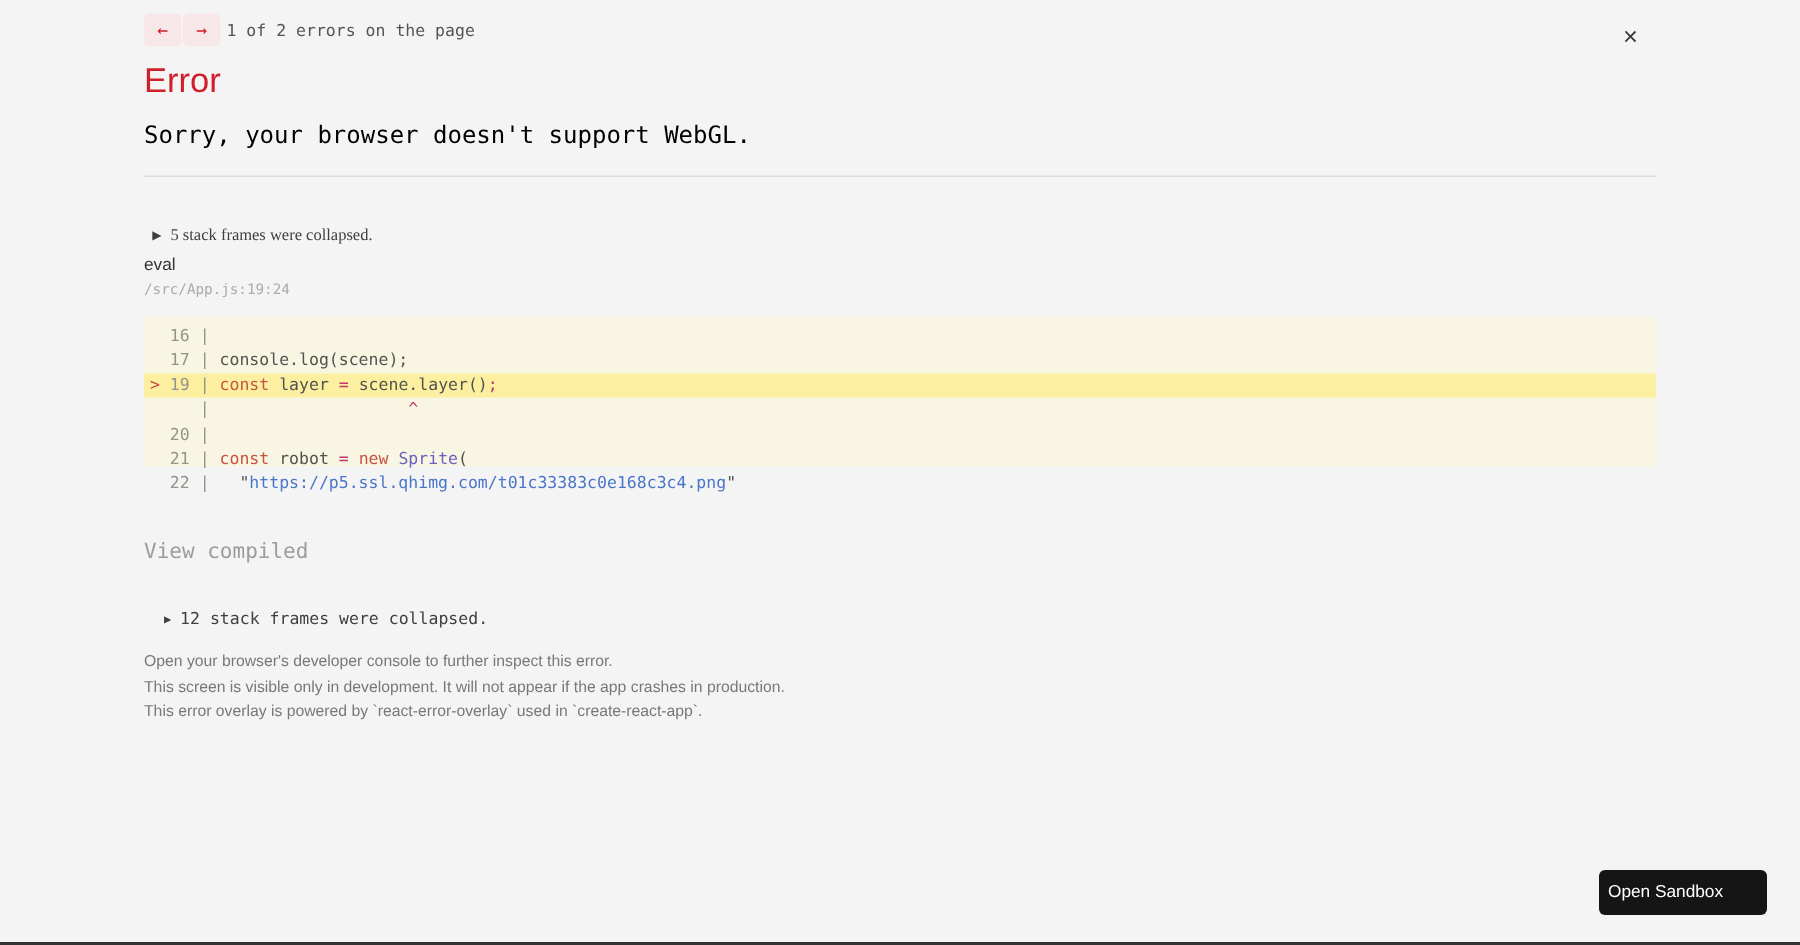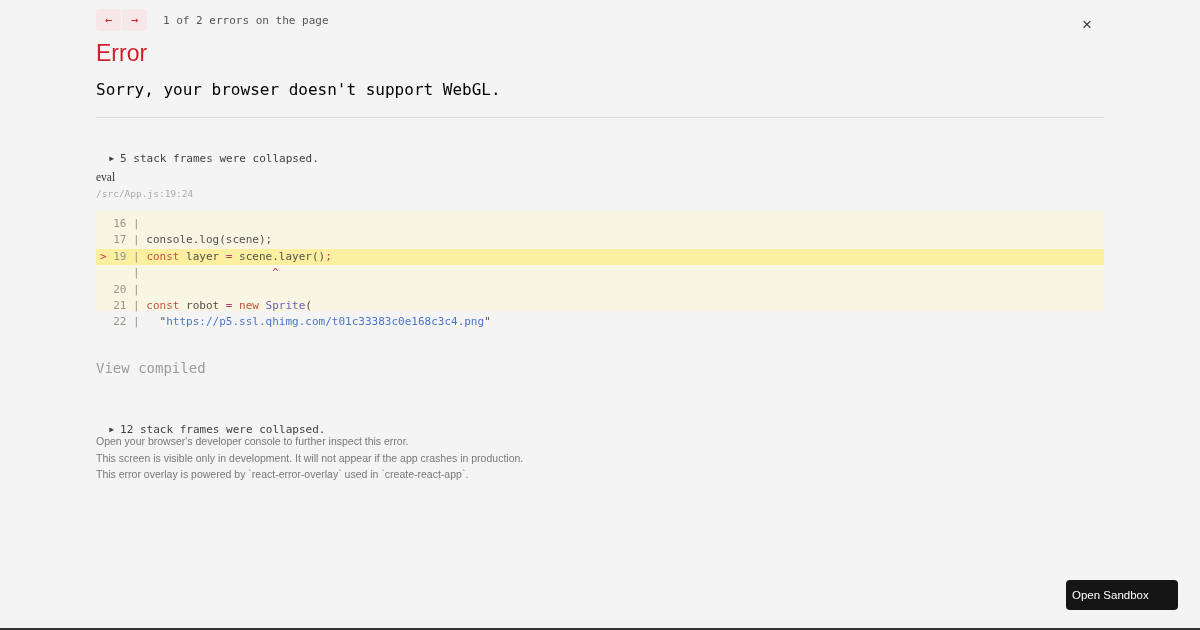--- a/index.html
+++ b/index.html
@@ -19,21 +19,21 @@
     width: 25px; height: 22px;
     border: none; border-radius: 4px;
     background: #f8e7e8; color: #cf1d29;
     font-family: "DejaVu Sans Mono", monospace;
     font-size: 12px; line-height: 22px;
     display: flex; align-items: center; justify-content: center;
     cursor: pointer; padding: 0;
   }
   .nav-btn + .nav-btn { margin-left: 1px; }
   .error-count {
-    margin-left: 16px;
+    margin-left: 4px;
     font-family: "DejaVu Sans Mono", monospace;
     font-size: 11px; color: #545454;
   }
   .close-btn {
     position: absolute; top: 14px; left: 1080px;
     font-size: 17px; line-height: 1; color: #3a3a3a;
     cursor: pointer; background: none; border: none; padding: 2px;
     font-family: "Liberation Sans", sans-serif;
   }
   .error-title {
@@ -48,26 +48,26 @@
   .divider {
     position: absolute; top: 117px; left: 96px;
     width: 1008px; height: 1px; background: #dcdcdc;
   }
   .collapsed-line {
     position: absolute; left: 96px;
     font-family: "DejaVu Sans Mono", monospace;
     font-size: 11px; color: #3f3f3f;
     cursor: pointer; white-space: pre;
   }
-  .collapsed-top { top: 139px; }
-  .collapsed-bottom { top: 410px; }
+  .collapsed-top { top: 139px; font-family: Liberation Serif, serif; }
+  .collapsed-bottom { top: 393px; }
   .collapsed-marker { font-size: 8px; vertical-align: 1px; margin-right: 6px; color: #3f3f3f; }
   .frame-fn {
     position: absolute; top: 171px; left: 96px;
-    font-family: Liberation Serif, serif;
+    font-family: Liberation Sans, sans-serif;
     font-size: 11.5px; color: #333333;
   }
   .frame-loc {
     position: absolute; top: 188px; left: 96px;
     font-family: "DejaVu Sans Mono", monospace;
     font-size: 9.5px; color: #ababab;
   }
   .code-block {
     position: absolute; top: 211px; left: 96px;
     width: 1008px; height: 100px;

